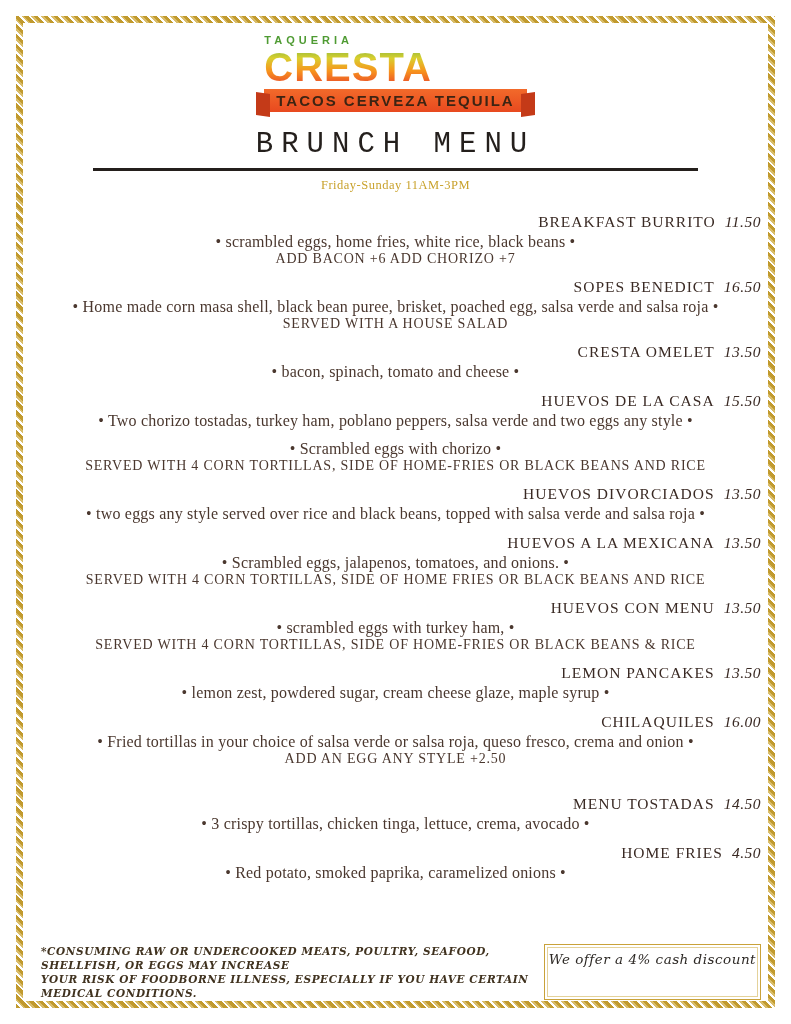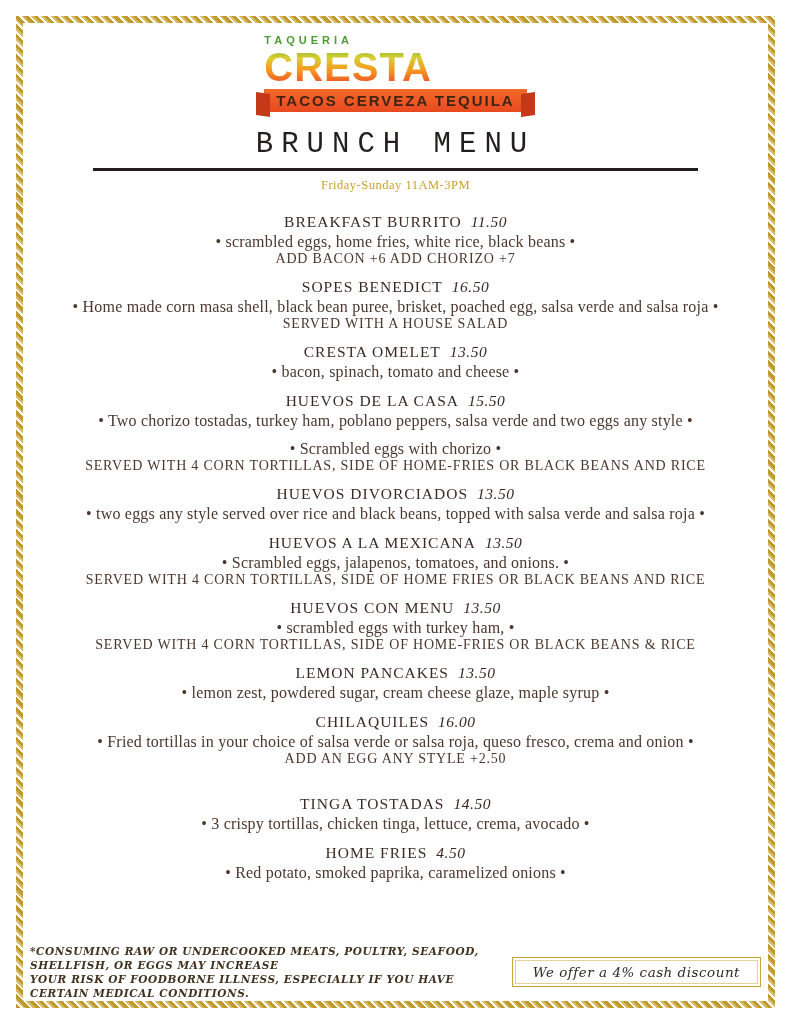--- a/index.html
+++ b/index.html
@@ -54,42 +54,42 @@
   }
   .hours{
     margin-top:7px; font-size:12.5px; letter-spacing:.5px; color:#c9a22c;
     font-family:"Liberation Serif",serif;
   }
   
   .menu-items{margin-top:20px; width:100%;}
   .menu-item{margin-bottom:13px;}
   .menu-item.gap-before{margin-top:30px;}
   .item-title{
-    font-size:15.5px; letter-spacing:1px; color:#3a2a24; line-height:18px;
+    font-size:15.5px; letter-spacing:1px; color:#3a2a24; line-height:18px;text-align:right;
   }
   .item-price{font-style:italic; margin-left:9px; letter-spacing:.5px;}
   .item-desc{
     font-size:16px; color:#4a372e; margin-top:3px; line-height:15px; letter-spacing:.2px;
   }
   .item-note{
     font-size:14px; color:#4a372e; margin-top:4px; letter-spacing:.8px; line-height:12px;
   }
   
   .footer{
-    position:absolute; left:30px; right:30px; bottom:24px;
-    display:flex; justify-content:space-between; align-items:center;
+    position:absolute; left:41px; right:30px; bottom:24px;
+    display:flex; justify-content:space-between; 
   }
   .disclaimer{
     width:545px; text-align:left;
     font-family:"DejaVu Serif",serif; font-style:italic; font-weight:bold;
     font-size:10.5px; line-height:14px; letter-spacing:.6px; color:#40321f;
   }
   .discount-box{
     border:1px solid #c9a23a; outline:1px solid #e4d29a; outline-offset:-4px;
-    padding:6px 20px; background:#fff;
+    padding:6px 4px; background:#fff;
   }
   .discount-text{
     font-family:"DejaVu Serif",serif; font-style:italic;
     font-size:13.5px; color:#2e2a26; letter-spacing:.5px; white-space:nowrap;
   }
 </style>
 </head>
 <body>
 
 <div class="border-frame"></div>
@@ -179,21 +179,21 @@
   <div class="menu-item">
     <div class="item-title">
       <span>CHILAQUILES</span><span class="item-price">16.00</span>
     </div>
     <div class="item-desc">• Fried tortillas in your choice of salsa verde or salsa roja, queso fresco, crema and onion •</div>
     <div class="item-note">ADD AN EGG ANY STYLE +2.50</div>
   </div>
 
   <div class="menu-item gap-before">
     <div class="item-title">
-      <span>TINGA TOSTADAS</span><span class="item-price">14.50</span>
+      <span>MENU TOSTADAS</span><span class="item-price">14.50</span>
     </div>
     <div class="item-desc">• 3 crispy tortillas, chicken tinga, lettuce, crema, avocado •</div>
 
   </div>
 
   <div class="menu-item">
     <div class="item-title">
       <span>HOME FRIES</span><span class="item-price">4.50</span>
     </div>
     <div class="item-desc">• Red potato, smoked paprika, caramelized onions •</div>

